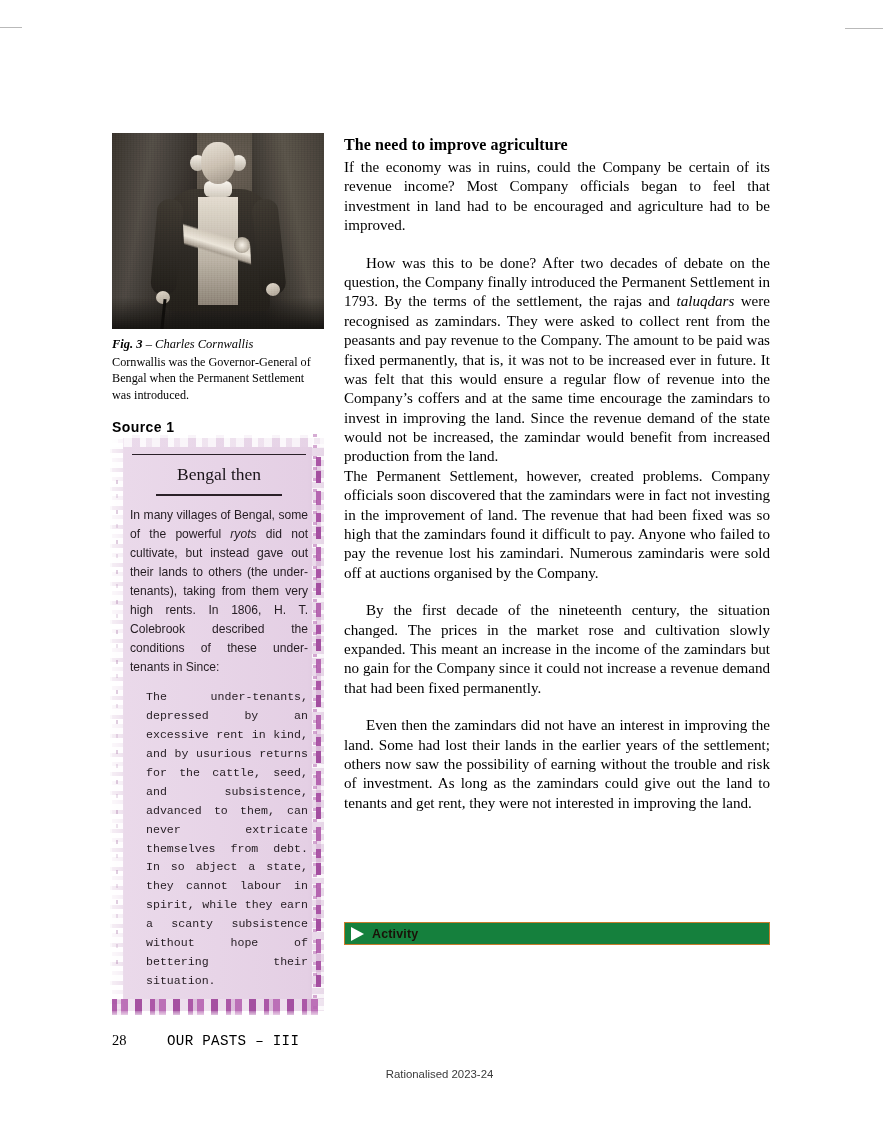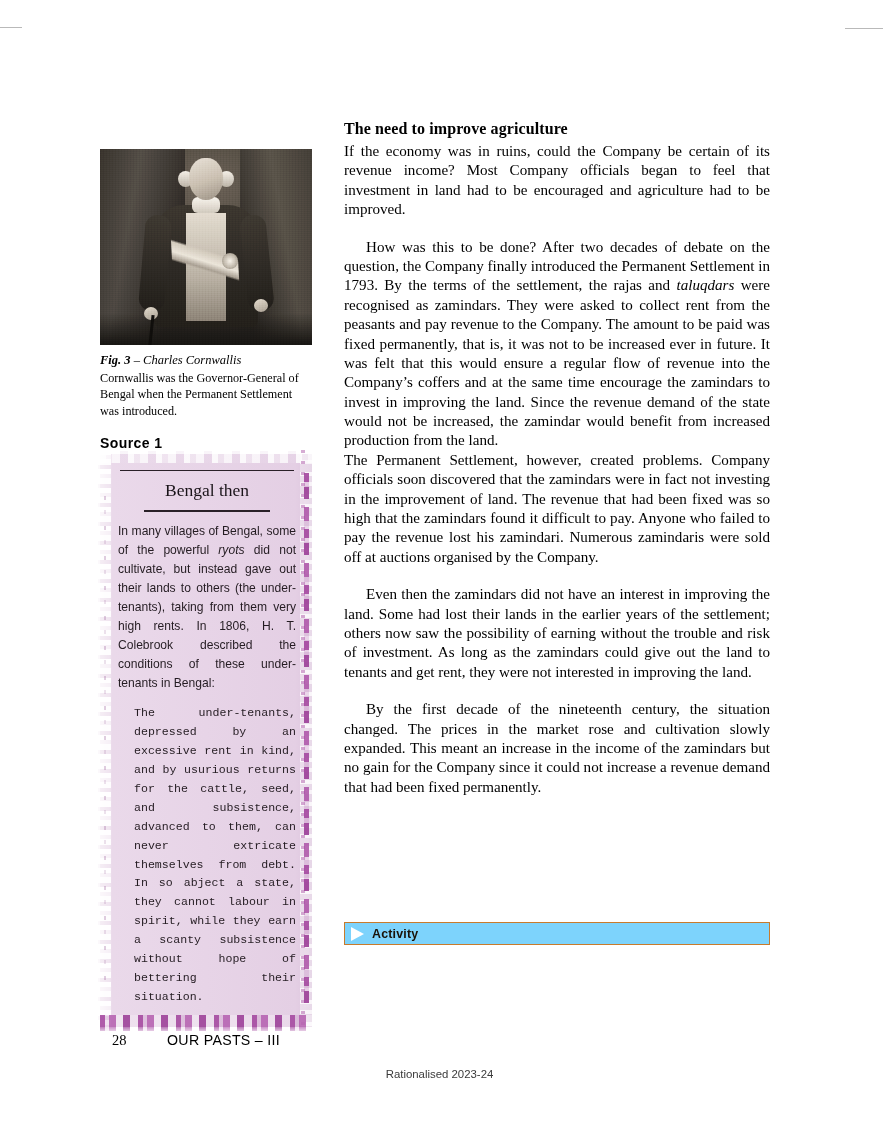--- a/index.html
+++ b/index.html
@@ -26,24 +26,23 @@
     position: absolute;
     background: #b9b9b9;
     height: 1px;
   }
   .crop-tl { left: 0px;   top: 27px; width: 22px; }
   .crop-tr { right: 0px;  top: 28px; width: 38px; }
 
   
   .left-col {
     position: absolute;
-    left: 100px;
+    left: 112px;
     top: 133px;
     width: 212px;
-    margin-top: 16px;
   }
 
   
   .figure-frame {
     width: 212px;
     height: 196px;
     position: relative;
     overflow: hidden;
     background:
       radial-gradient(ellipse 120% 90% at 50% 18%, #6d6459 0%, #4a443c 42%, #2e2a26 78%, #232020 100%);
@@ -255,21 +254,21 @@
     font-size: 11.6px;
     line-height: 1.63;
     text-align: justify;
     color: #241c22;
   }
 
   
   .right-col {
     position: absolute;
     left: 344px;
-    top: 120px;
+    top: 136px;
     width: 426px;
   }
   h2.section-heading {
     margin: 0 0 4px 0;
     font-family: "Liberation Serif", serif;
     font-weight: bold;
     font-size: 16px;
     letter-spacing: .1px;
   }
   h2.section-heading.second { margin-top: 18px; }
@@ -285,21 +284,21 @@
 
   
   .activity {
     position: absolute;
     left: 344px;
     top: 922px;
     width: 426px;
     box-sizing: border-box;
   }
   .activity-header {
-    background: #7dd3fc;
+    background: #15803d;
     border: 1px solid #c87b2c;
     height: 23px;
     display: flex;
     align-items: center;
     padding-left: 6px;
     box-sizing: border-box;
   }
   .activity-arrow {
     width: 0; height: 0;
     border-top: 7px solid transparent;
@@ -334,21 +333,21 @@
     top: 1032px;
     display: flex;
     align-items: baseline;
   }
   .page-number {
     font-family: "Liberation Serif", serif;
     font-size: 14.5px;
     width: 55px;
   }
   .book-title {
-    font-family: Liberation Sans, sans-serif;
+    font-family: Liberation Mono, monospace;
     font-size: 14.2px;
     letter-spacing: .3px;
   }
   .footer-center {
     position: absolute;
     left: 0; right: 0;
     top: 1068px;
     text-align: center;
     font-family: "Liberation Sans", sans-serif;
     font-size: 11.4px;
@@ -400,42 +399,42 @@
       <div class="torn-right"></div>
       <div class="torn-bottom"></div>
 
       <div class="source-inner">
         <div class="source-rule"></div>
         <div class="source-title">
           <div>Bengal then</div>
         </div>
         <div class="source-rule rule-under"></div>
 
-        <div class="source-text"><span>In many villages of Bengal, some of the powerful </span><em>ryots</em><span> did not cultivate, but instead gave out their lands to others (the under-tenants), taking from them very high rents. In 1806, H. T. Colebrook described the conditions of these under-tenants in Bengal:</span></div>
+        <div class="source-text"><span>In many villages of Bengal, some of the powerful </span><em>ryots</em><span> did not cultivate, but instead gave out their lands to others (the under-tenants), taking from them very high rents. In 1806, H. T. Colebrook described the conditions of these under-tenants in Since:</span></div>
 
         <div class="source-quote">The under-tenants, depressed by an excessive rent in kind, and by usurious returns for the cattle, seed, and subsistence, advanced to them, can never extricate themselves from debt. In so abject a state, they cannot labour in spirit, while they earn a scanty subsistence without hope of bettering their situation.</div>
       </div>
     </div>
 
   </div>
 
   <div class="right-col">
 
     <h2 class="section-heading">The need to improve agriculture</h2>
 
     <p class="body-text">If the economy was in ruins, could the Company be certain of its revenue income? Most Company officials began to feel that investment in land had to be encouraged and agriculture had to be improved.</p>
 
     <p class="body-text indented"><span>How was this to be done? After two decades of debate on the question, the Company finally introduced the Permanent Settlement in 1793. By the terms of the settlement, the rajas and </span><em>taluqdars</em><span> were recognised as zamindars. They were asked to collect rent from the peasants and pay revenue to the Company. The amount to be paid was fixed permanently, that is, it was not to be increased ever in future. It was felt that this would ensure a regular flow of revenue into the Company’s coffers and at the same time encourage the zamindars to invest in improving the land. Since the revenue demand of the state would not be increased, the zamindar would benefit from increased production from the land.</span></p>
 
 
     <p class="body-text">The Permanent Settlement, however, created problems. Company officials soon discovered that the zamindars were in fact not investing in the improvement of land. The revenue that had been fixed was so high that the zamindars found it difficult to pay. Anyone who failed to pay the revenue lost his zamindari. Numerous zamindaris were sold off at auctions organised by the Company.</p>
 
+    <p class="body-text indented">By the first decade of the nineteenth century, the situation changed. The prices in the market rose and cultivation slowly expanded. This meant an increase in the income of the zamindars but no gain for the Company since it could not increase a revenue demand that had been fixed permanently.</p>
+
     <p class="body-text indented">Even then the zamindars did not have an interest in improving the land. Some had lost their lands in the earlier years of the settlement; others now saw the possibility of earning without the trouble and risk of investment. As long as the zamindars could give out the land to tenants and get rent, they were not interested in improving the land.</p>
-
-    <p class="body-text indented">By the first decade of the nineteenth century, the situation changed. The prices in the market rose and cultivation slowly expanded. This meant an increase in the income of the zamindars but no gain for the Company since it could not increase a revenue demand that had been fixed permanently.</p>
 
   </div>
 
   <div class="activity">
     <div class="activity-header">
       <span class="activity-arrow"></span>
       <span class="activity-title">Activity</span>
     </div>
   </div>
 

